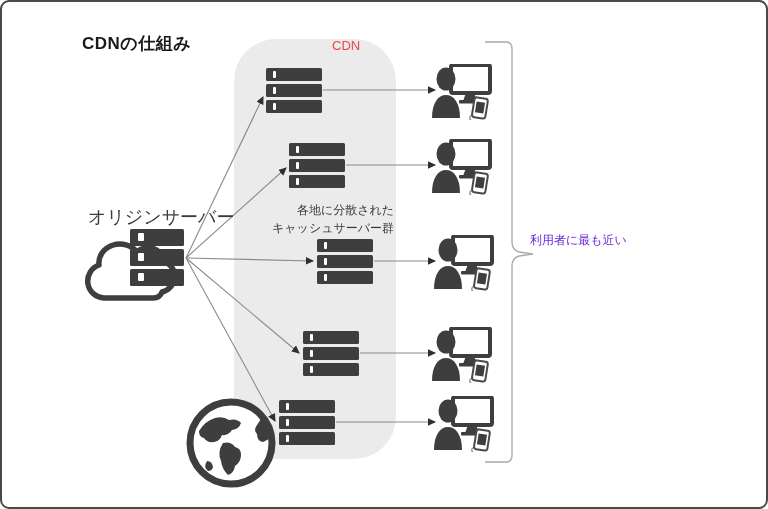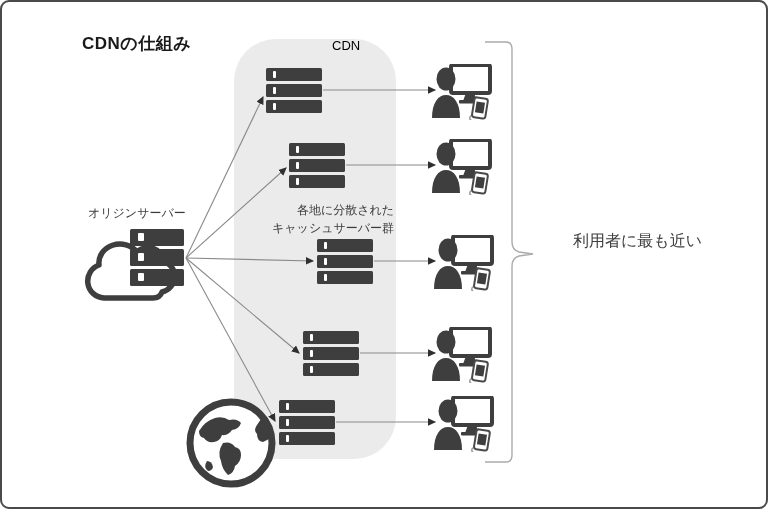--- a/index.html
+++ b/index.html
@@ -4,24 +4,24 @@
 <style>
   html,body{margin:0;padding:0;background:#fff;}
   .canvas{
     position:relative;width:768px;height:509px;background:#ffffff;
     border:2px solid #4a4a4a;border-radius:9px;box-sizing:border-box;
     font-family:"Liberation Sans","DejaVu Sans",sans-serif;color:#333;overflow:hidden;padding-left:12px;
   }
   .abs{position:absolute;}
   .title{left:80px;top:30px;font-size:17px;font-weight:bold;color:#1a1a1a;letter-spacing:.5px;}
   .cdn-box{left:232px;top:37px;width:162px;height:420px;background:#ebebeb;border-radius:42px;}
-  .cdn-label{left:330px;top:36px;width:50px;font-size:13px;color:#000000;}
-  .origin-label{left:86px;top:203px;font-size:12px;color:#3b3b3b;}
+  .cdn-label{left:330px;top:36px;width:50px;font-size:13px;color:#ef4444;}
+  .origin-label{left:86px;top:203px;font-size:18px;color:#3b3b3b;}
   .cache-note{left:236px;top:199px;width:156px;text-align:right;font-size:12px;line-height:18px;color:#3b3b3b;}
-  .delivery-note{left:528px;top:229px;width:172px;text-align:right;font-size:16px;line-height:19px;color:#404040;}
+  .delivery-note{left:528px;top:229px;width:172px;text-align:left;font-size:12px;line-height:19px;color:#6d28d9;}
   svg{display:block;}
   .layer{left:0;top:0;pointer-events:none;}
 </style>
 </head>
 <body>
 
 <div class="canvas">
 
   <svg width="0" height="0" style="position:absolute">
     <defs>

